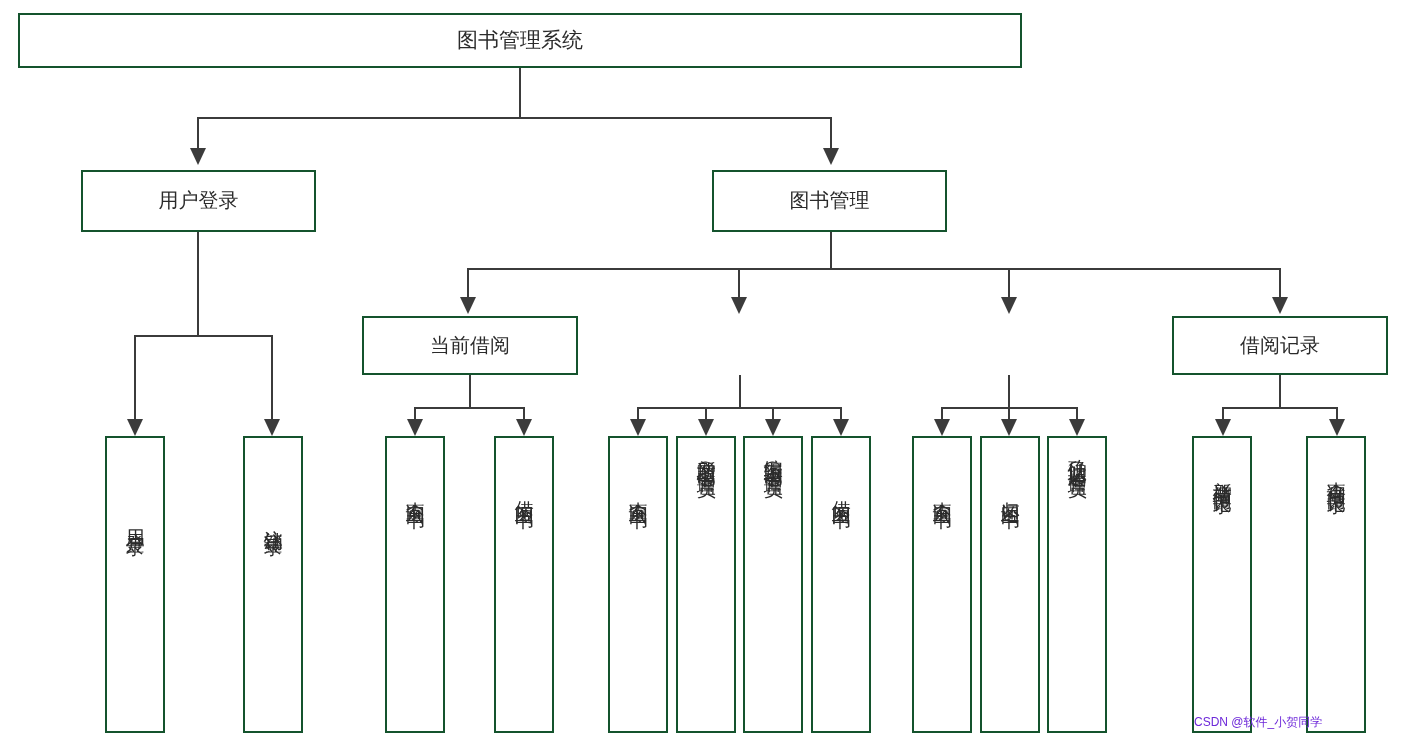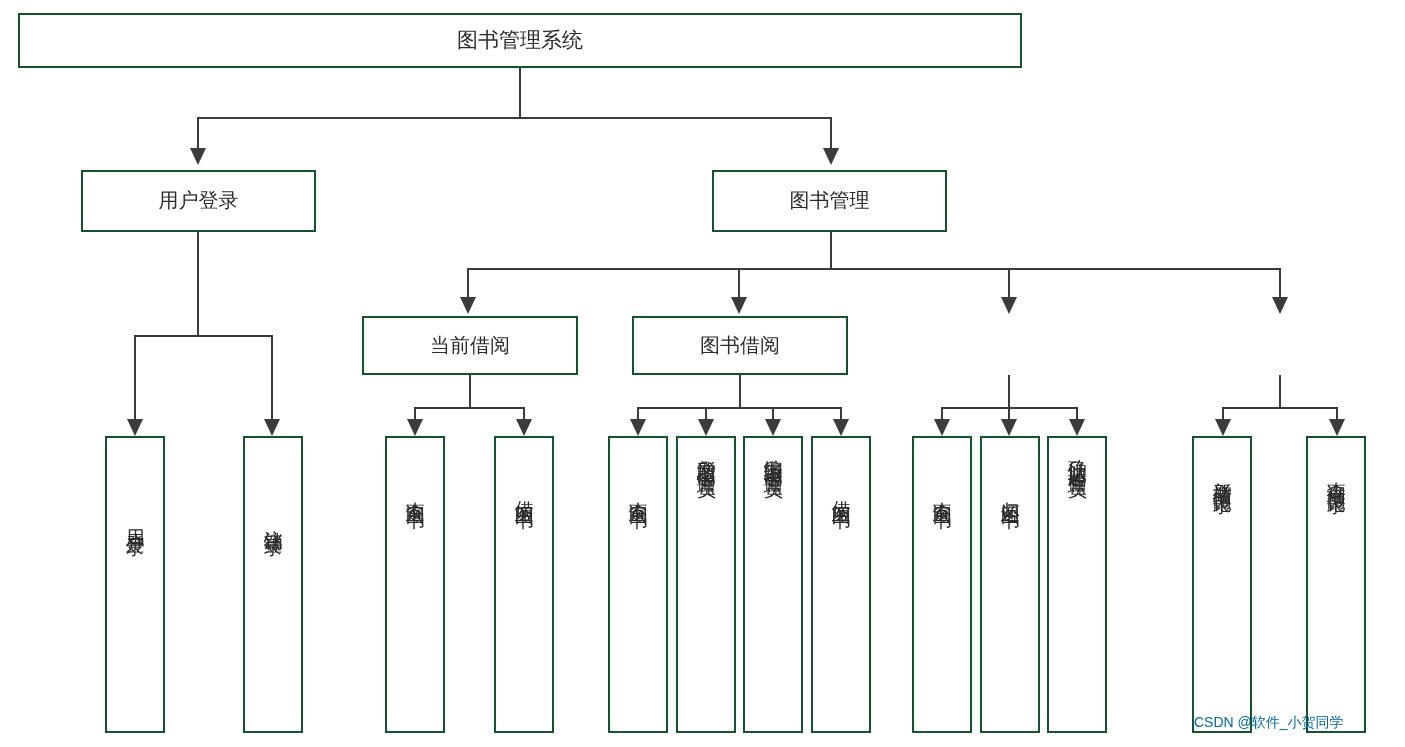--- a/index.html
+++ b/index.html
@@ -65,22 +65,22 @@
     width: 0;
     height: 0;
     border-left: 8px solid transparent;
     border-right: 8px solid transparent;
     border-top: 17px solid #3b3b3b;
   }
 
   
   #watermark {
     position: absolute;
-    color: #0369a1;
-    font-size: 14px;
+    color: #6d28d9;
+    font-size: 12px;
     white-space: nowrap;
     pointer-events: none;
   }
 </style>
 </head>
 <body>
 
 <div id="canvas">
 
   <div class="node root" style="left:18px; top:13px; width:1004px; height:55px;">
@@ -117,22 +117,22 @@
   <div class="vline" style="left:738px; top:268px; height:30px;"></div>
   <div class="arrow" style="left:731px; top:297px;"></div>
   <div class="vline" style="left:1008px; top:268px; height:30px;"></div>
   <div class="arrow" style="left:1001px; top:297px;"></div>
   <div class="vline" style="left:1279px; top:268px; height:30px;"></div>
   <div class="arrow" style="left:1272px; top:297px;"></div>
 
   <div class="node level3" style="left:362px; top:316px; width:216px; height:59px;">
     <span>当前借阅</span>
   </div>
-  <div class="node level3" style="left:632px; top:316px; width:216px; height:59px;">
-    <span>图书借阅</span>
+  <div class="node level3" style="left:1172px; top:316px; width:216px; height:59px;">
+    <span>借阅记录</span>
   </div>
 
   <div class="vline" style="left:469px; top:375px; height:33px;"></div>
   <div class="hline" style="left:414px; top:407px; width:110px;"></div>
   <div class="vline" style="left:414px; top:407px; height:13px;"></div>
   <div class="arrow" style="left:407px; top:419px;"></div>
   <div class="vline" style="left:523px; top:407px; height:13px;"></div>
   <div class="arrow" style="left:516px; top:419px;"></div>
 
   <div class="vline" style="left:739px; top:375px; height:33px;"></div>

